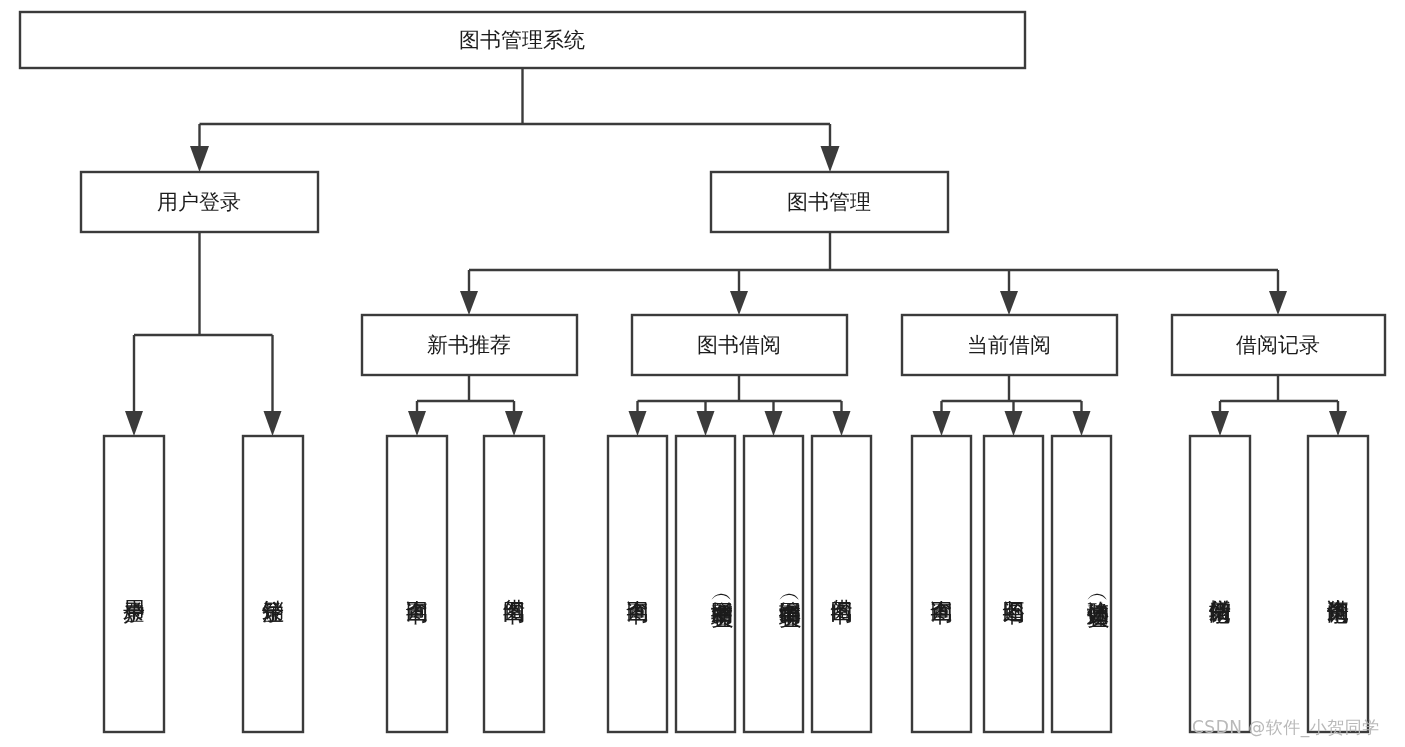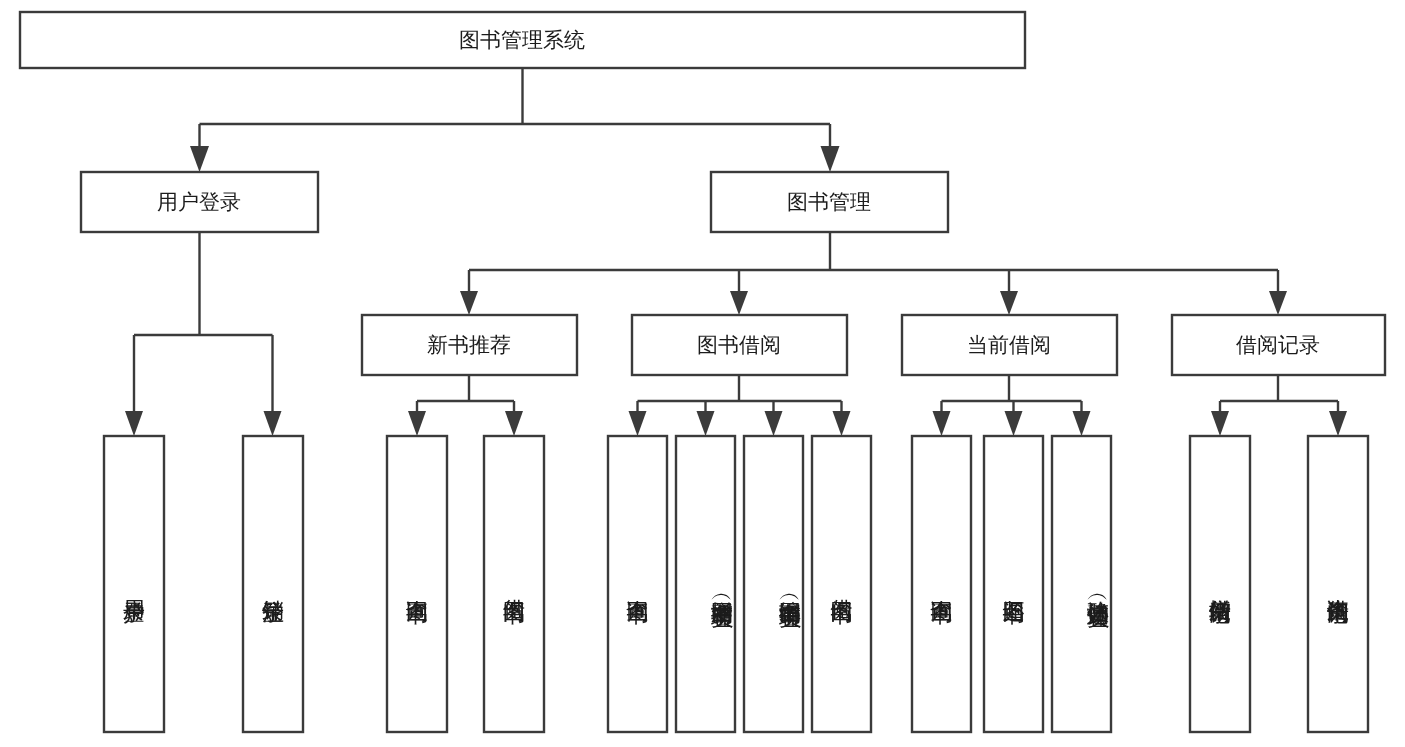--- a/index.html
+++ b/index.html
@@ -198,14 +198,15 @@
   <div class="node-label-v" style="left:608px; top:436px; width:59px; height:296px;">查询图书</div>
   <div class="node-label-v" style="left:676px; top:436px; width:59px; height:296px; align-items:flex-start; padding-top:6px; box-sizing:border-box;">新增图书（管理员）</div>
   <div class="node-label-v" style="left:744px; top:436px; width:59px; height:296px; align-items:flex-start; padding-top:6px; box-sizing:border-box;">编辑图书（管理员）</div>
   <div class="node-label-v" style="left:812px; top:436px; width:59px; height:296px;">借阅图书</div>
   <div class="node-label-v" style="left:912px; top:436px; width:59px; height:296px;">查询图书</div>
   <div class="node-label-v" style="left:984px; top:436px; width:59px; height:296px;">归还图书</div>
   <div class="node-label-v" style="left:1052px; top:436px; width:59px; height:296px; align-items:flex-start; padding-top:6px; box-sizing:border-box;">确认归还（管理员）</div>
   <div class="node-label-v" style="left:1190px; top:436px; width:60px; height:296px;">新增借阅记录</div>
   <div class="node-label-v" style="left:1308px; top:436px; width:60px; height:296px;">查询借阅记录</div>
 
+  <div class="watermark" style="left:1192px; top:716px;">CSDN @软件_小贺同学</div>
 
 </div>
 
 </body></html>

